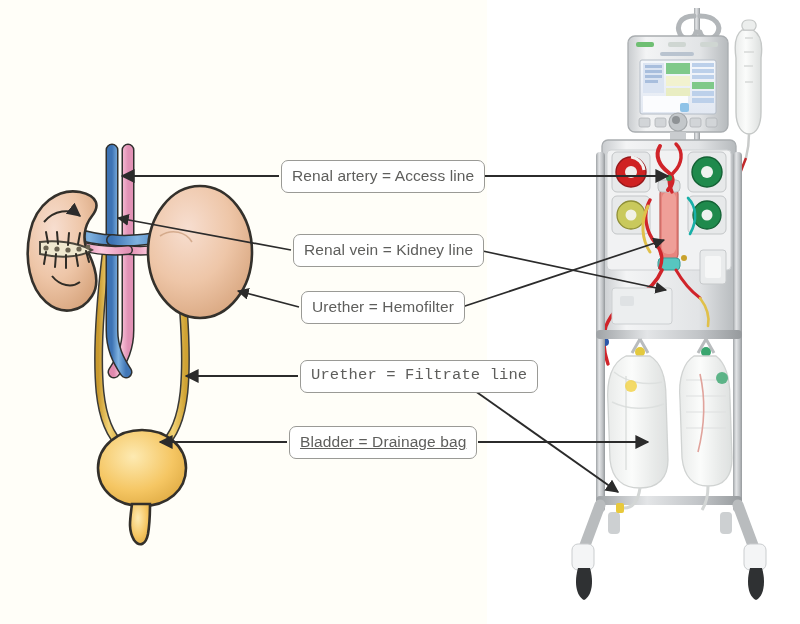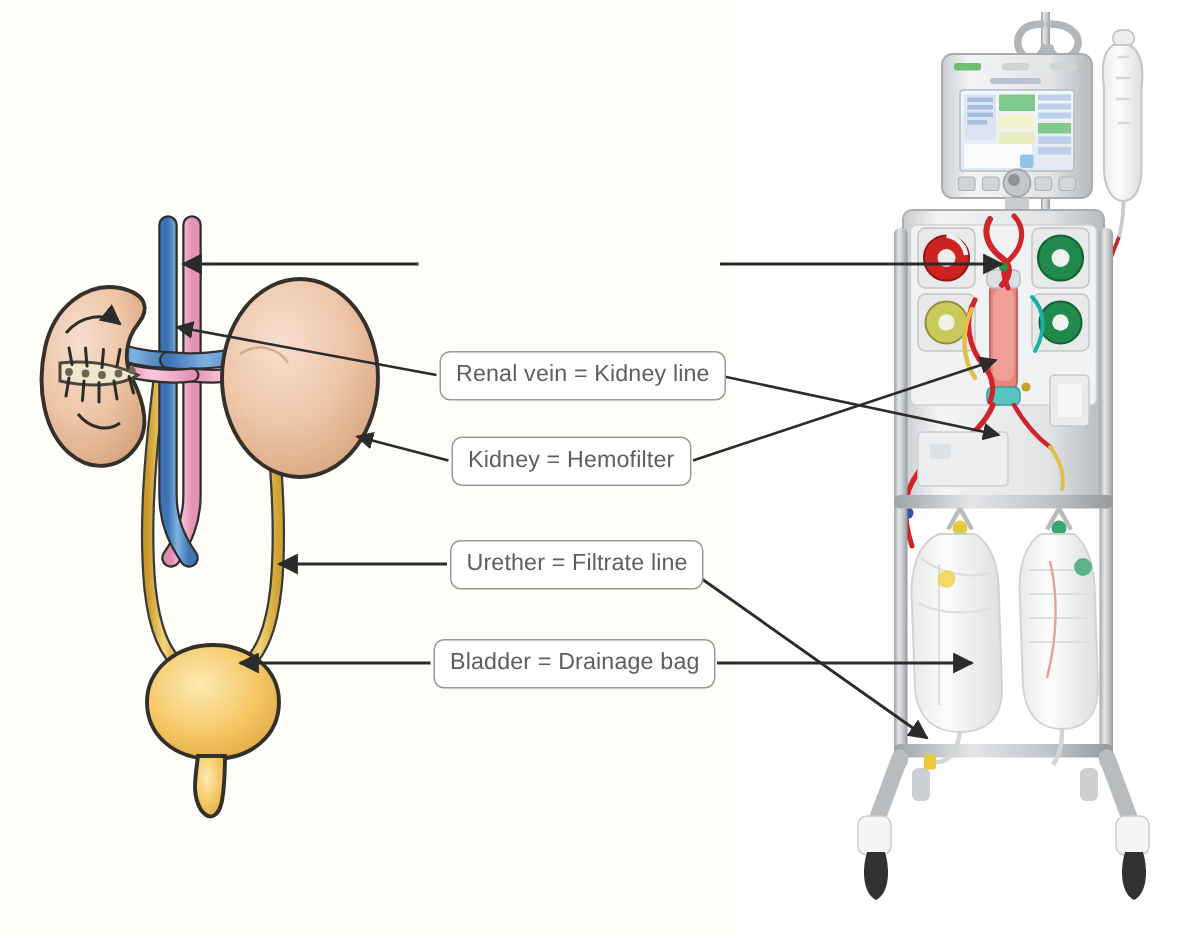--- a/index.html
+++ b/index.html
@@ -333,22 +333,23 @@
       <path d="M462,307 L664,240" stroke-width="1.7" marker-end="url(#ah)"></path>
 
       <path d="M298,376 L186,376" stroke-width="2" marker-end="url(#ah)"></path>
       <path d="M468,386 L618,492" stroke-width="1.9" marker-end="url(#ah)"></path>
 
       <path d="M287,442 L160,442" stroke-width="2" marker-end="url(#ah)"></path>
       <path d="M478,442 L648,442" stroke-width="2" marker-end="url(#ah)"></path>
     </g>
   </svg>
 
+  <div class="label" style="left:281px;top:160px;">Renal artery = Access line</div>
 
   <div class="label" style="left:293px;top:234px;">Renal vein = Kidney line</div>
 
-  <div class="label" style="left:301px;top:291px;">Kidney = Hemofilter</div>
-
-  <div class="label" style="left:300px;top:360px;">Urether = Filtrate line</div>
-
-  <div class="label" style="left:289px;top:426px;">Bladder = Drainage bag</div>
+  <div class="label" style="left:301px;top:291px;">Urether = Hemofilter</div>
+
+  <div class="label" style="left:300px;top:360px;font-family:Liberation Mono, monospace;">Urether = Filtrate line</div>
+
+  <div class="label" style="left:289px;top:426px;text-decoration:underline;">Bladder = Drainage bag</div>
 
 </div>
 
 </body></html>

